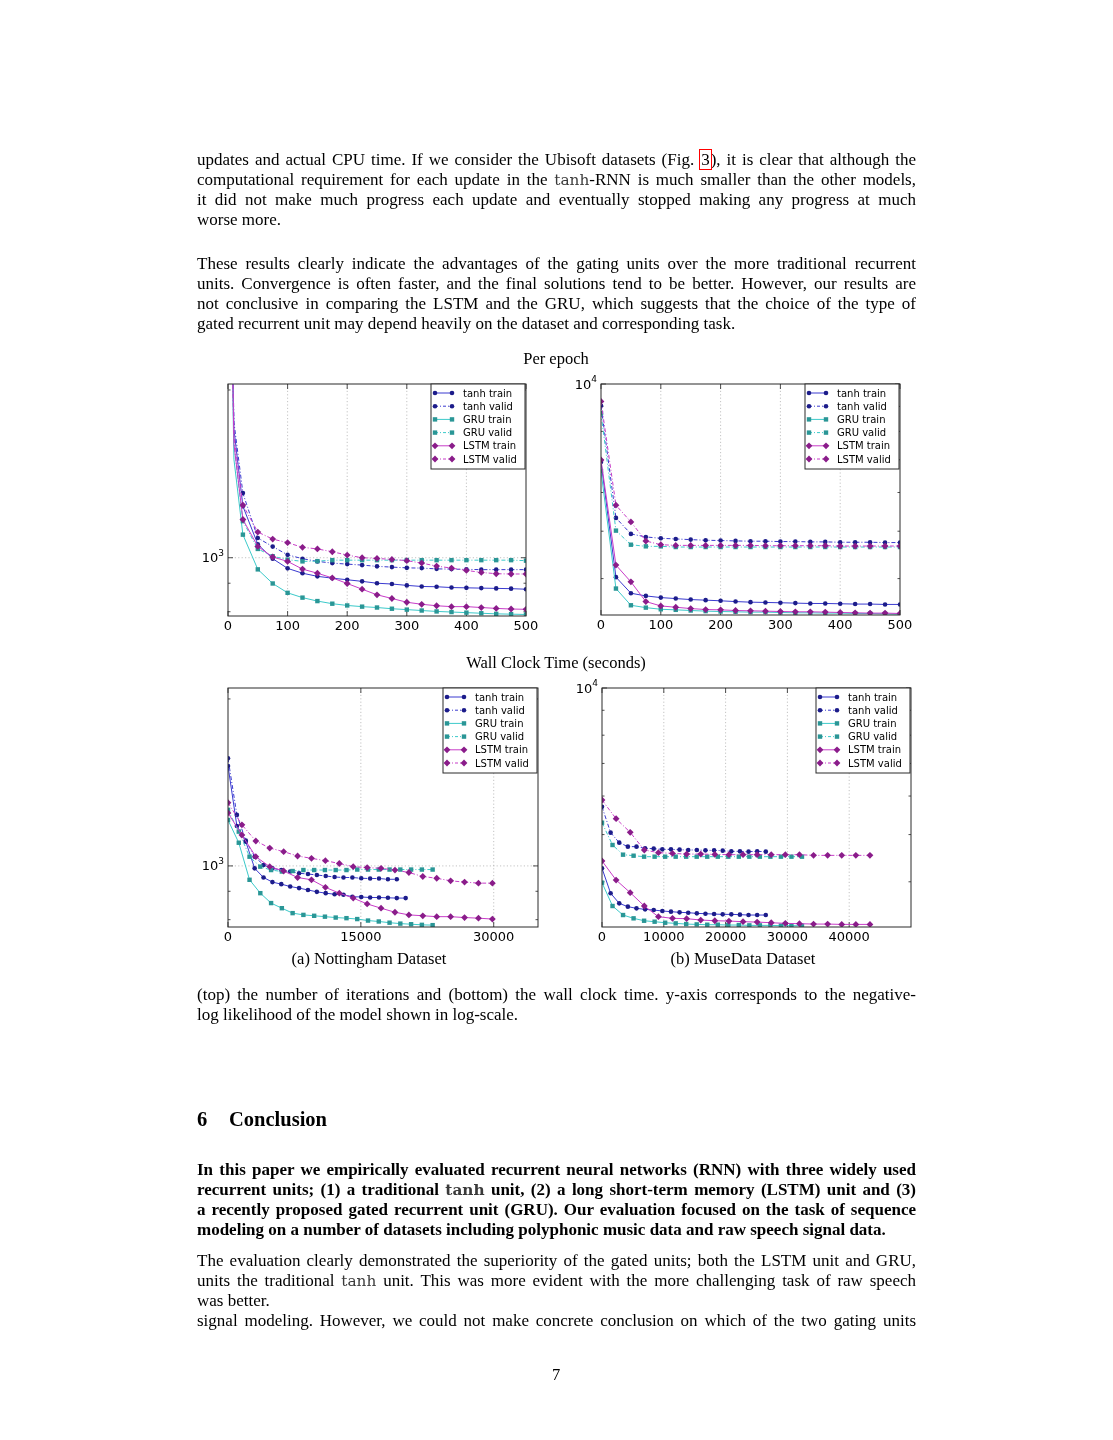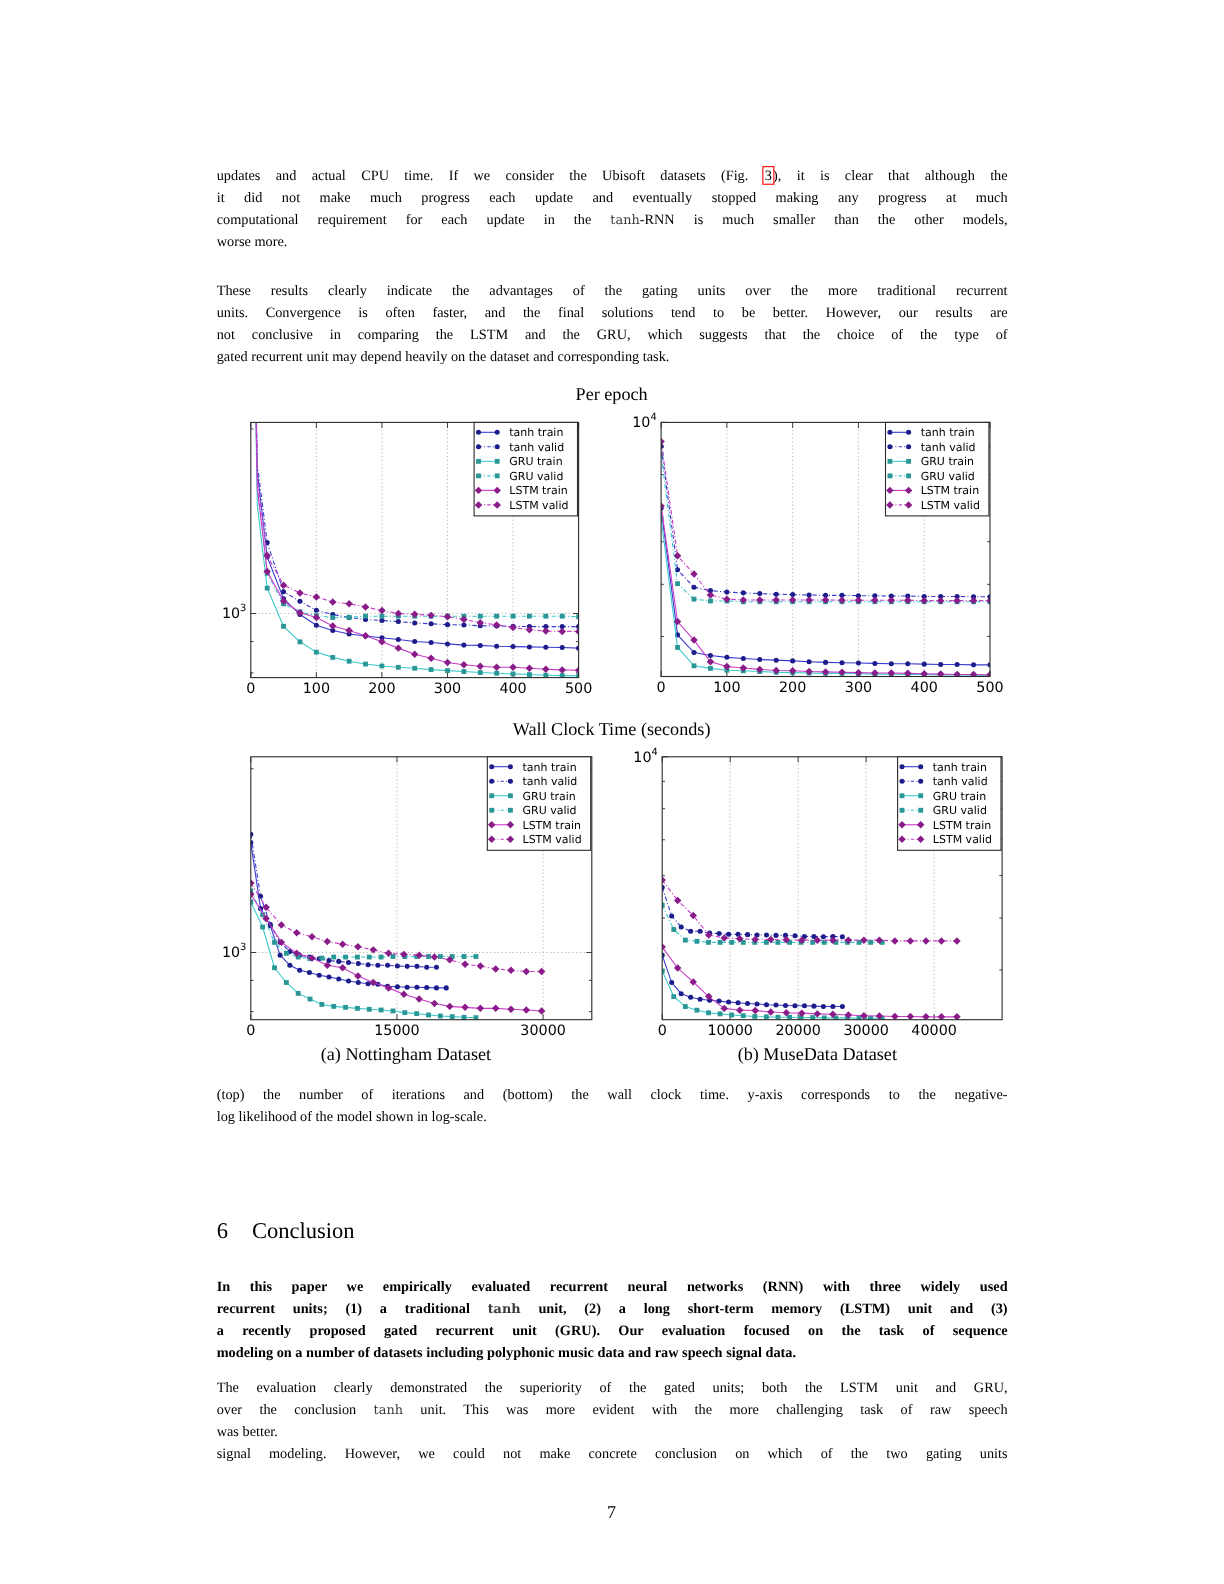--- a/index.html
+++ b/index.html
@@ -1,38 +1,38 @@
 <!DOCTYPE html>
 <html><head>
 <meta charset="utf-8">
 <style>
 html,body{margin:0;padding:0;background:#ffffff;}
 body{width:1113px;height:1440px;position:relative;overflow:hidden;font-family:"Liberation Serif","DejaVu Serif",serif;color:#000;}
 .block{position:absolute;left:197px;width:719px;}
-.jline{line-height:20px;font-size:13px;text-align:justify;text-align-last:justify;}
+.jline{line-height:20px;font-size:17px;text-align:justify;text-align-last:justify;}
 .jline.last{text-align:left;text-align-last:left;}
 .math{font-family:"DejaVu Serif",serif;font-size:0.9em;color:#3a3a3a;}
 .ref{outline:1px solid #ff0000;outline-offset:0px;padding:0 1px;}
 .centered{position:absolute;text-align:center;font-size:16.5px;line-height:20px;white-space:nowrap;}
-.heading{position:absolute;left:197px;top:1106px;font-size:20.5px;font-weight:normal;line-height:26px;white-space:nowrap;}
+.heading{position:absolute;left:197px;top:1106px;font-size:20.5px;font-weight:bold;line-height:26px;white-space:nowrap;}
 .heading .num{display:inline-block;width:32px;}
 .chart{position:absolute;overflow:visible;}
 .grid{stroke:#b4b4b4;stroke-width:0.8;stroke-dasharray:1.2,2.2;}
 .tick{stroke:#222;stroke-width:0.8;}
 .tl{font-family:"DejaVu Sans",sans-serif;font-size:13px;fill:#000;}
 .tlsup{font-family:"DejaVu Sans",sans-serif;font-size:9px;fill:#000;}
 .lg{font-family:"DejaVu Sans",sans-serif;font-size:10px;fill:#000;}
 </style>
 </head>
 <body>
 
 <div class="block" style="top:150px;">
   <div class="jline"><span>updates and actual CPU time. If we consider the Ubisoft datasets (Fig. </span><span class="ref">3</span><span>), it is clear that although the</span></div>
+  <div class="jline"><span>computational requirement for each update in the </span><span class="math">tanh</span><span>-RNN is much smaller than the other models,</span></div>
   <div class="jline">it did not make much progress each update and eventually stopped making any progress at much</div>
-  <div class="jline"><span>computational requirement for each update in the </span><span class="math">tanh</span><span>-RNN is much smaller than the other models,</span></div>
   <div class="jline last">worse more.</div>
 </div>
 
 <div class="block" style="top:254px;">
   <div class="jline">These results clearly indicate the advantages of the gating units over the more traditional recurrent</div>
   <div class="jline">units. Convergence is often faster, and the final solutions tend to be better. However, our results are</div>
   <div class="jline">not conclusive in comparing the LSTM and the GRU, which suggests that the choice of the type of</div>
   <div class="jline last">gated recurrent unit may depend heavily on the dataset and corresponding task.</div>
 </div>
 
@@ -897,18 +897,18 @@
 
 <div class="block" style="top:1160px;font-weight:bold;">
   <div class="jline">In this paper we empirically evaluated recurrent neural networks (RNN) with three widely used</div>
   <div class="jline"><span>recurrent units; (1) a traditional </span><span class="math">tanh</span><span> unit, (2) a long short-term memory (LSTM) unit and (3)</span></div>
   <div class="jline">a recently proposed gated recurrent unit (GRU). Our evaluation focused on the task of sequence</div>
   <div class="jline last">modeling on a number of datasets including polyphonic music data and raw speech signal data.</div>
 </div>
 
 <div class="block" style="top:1251px;">
   <div class="jline">The evaluation clearly demonstrated the superiority of the gated units; both the LSTM unit and GRU,</div>
-  <div class="jline"><span>over the conclusion </span><span class="math">tanh</span><span> unit. This was more evident with the more challenging task of raw speech</span></div>
+  <div class="jline"><span>units the traditional </span><span class="math">tanh</span><span> unit. This was more evident with the more challenging task of raw speech</span></div>
   <div class="jline last">was better.</div>
   <div class="jline">signal modeling. However, we could not make concrete conclusion on which of the two gating units</div>
 </div>
 
 <div class="centered" style="left:506px;top:1365px;width:100px;">7</div>
 
 </body></html>

